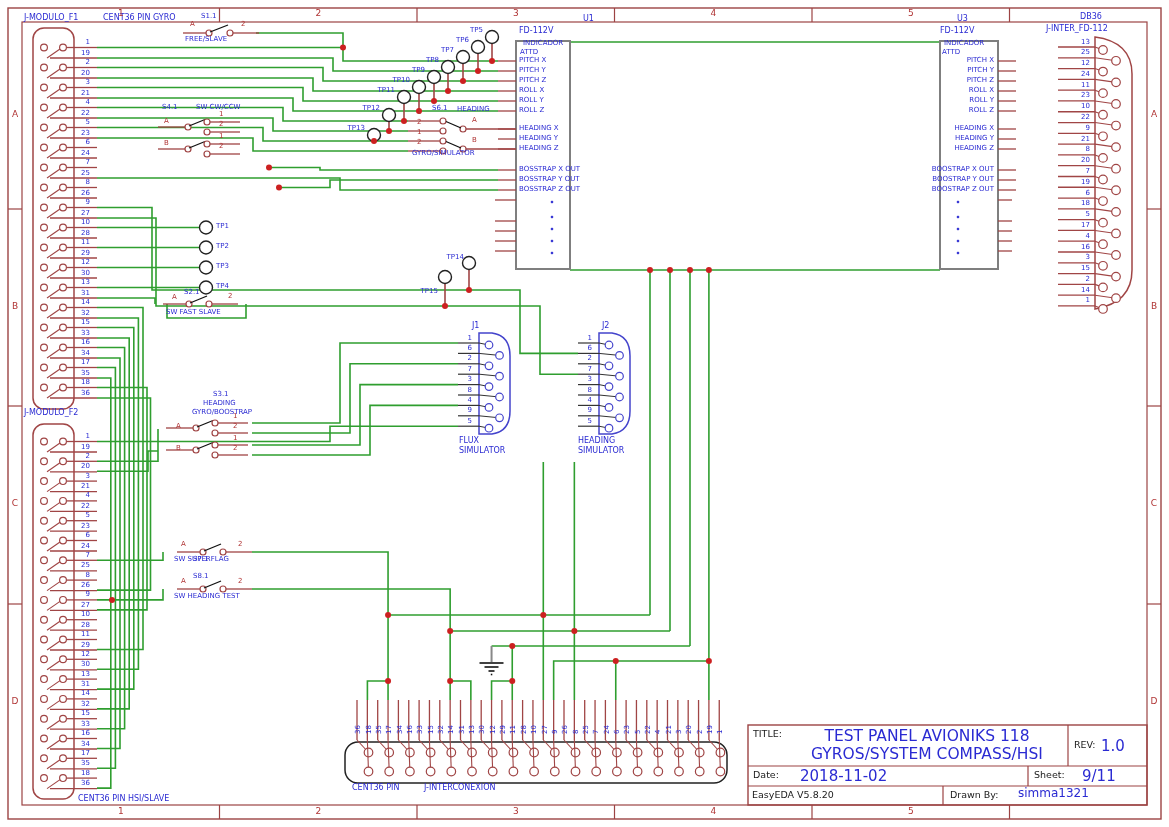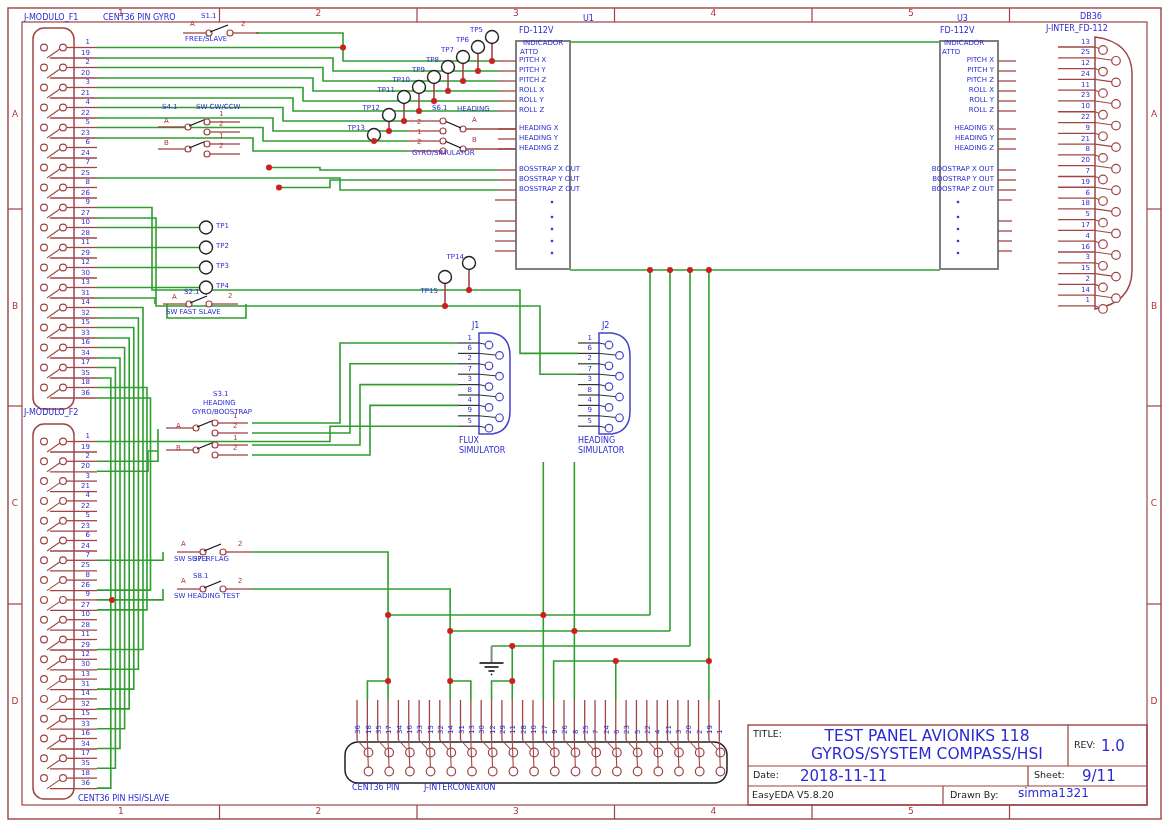--- a/index.html
+++ b/index.html
@@ -1017,20 +1017,20 @@
       <span class="t r9 ac" style="left: 1148px; top: 696.5px; width: 12px;">D</span>
     </div>
 
   <div>
     <span class="t k9" style="left:753px;top:729px">TITLE:</span>
     <span class="t b15 ac" style="left:790px;top:728px;width:274px">TEST PANEL AVIONIKS 118</span>
     <span class="t b15 ac" style="left:790px;top:746px;width:274px">GYROS/SYSTEM COMPASS/HSI</span>
     <span class="t k9" style="left:1074px;top:740px">REV:</span>
     <span class="t b11" style="left:1101px;top:739px">1.0</span>
     <span class="t k9" style="left:753px;top:770px">Date:</span>
-    <span class="t b11" style="left:800px;top:769px">2018-11-11</span>
+    <span class="t b11" style="left:800px;top:769px">2018-11-02</span>
     <span class="t k9" style="left:1034px;top:770px">Sheet:</span>
     <span class="t b11" style="left:1082px;top:769px">9/11</span>
     <span class="t k9" style="left:752px;top:790px">EasyEDA V5.8.20</span>
     <span class="t k9" style="left:950px;top:790px">Drawn By:</span>
     <span class="t b12" style="left:1018px;top:787px">simma1321</span>
   </div>
 </div>
 
 </body></html>

